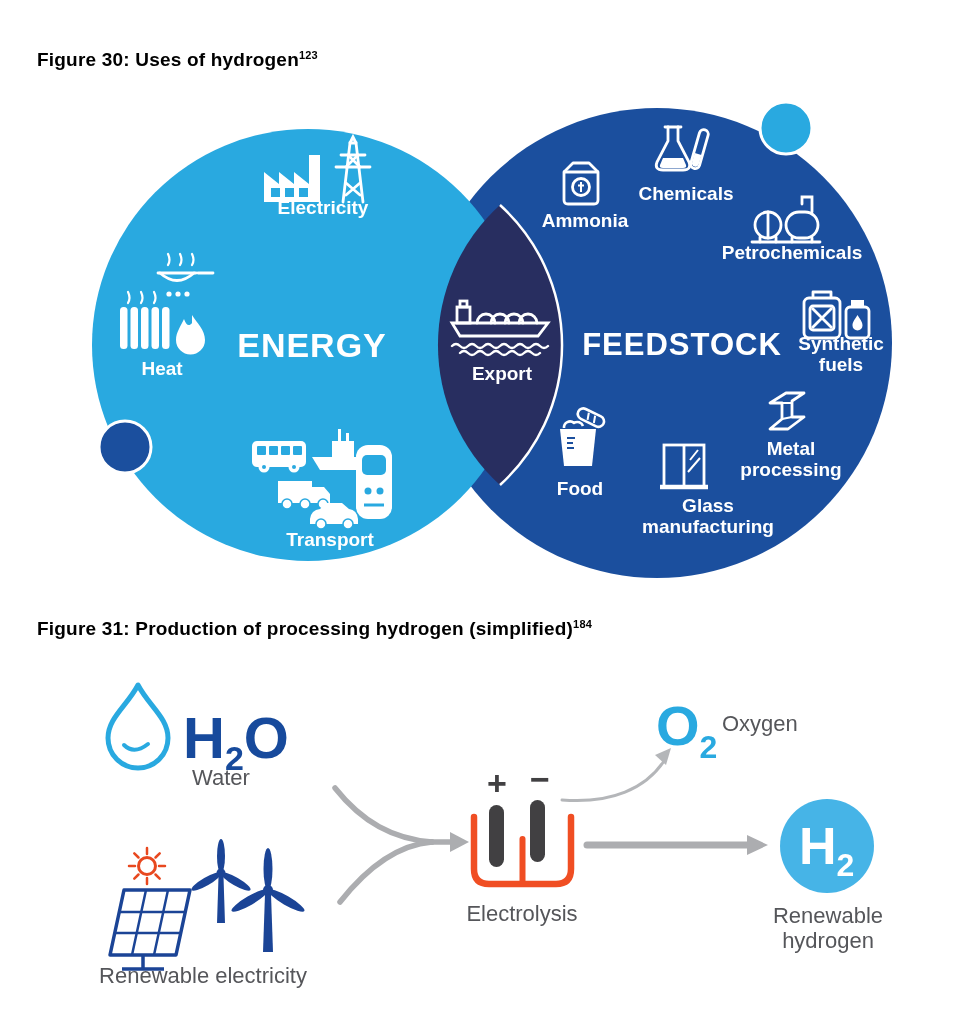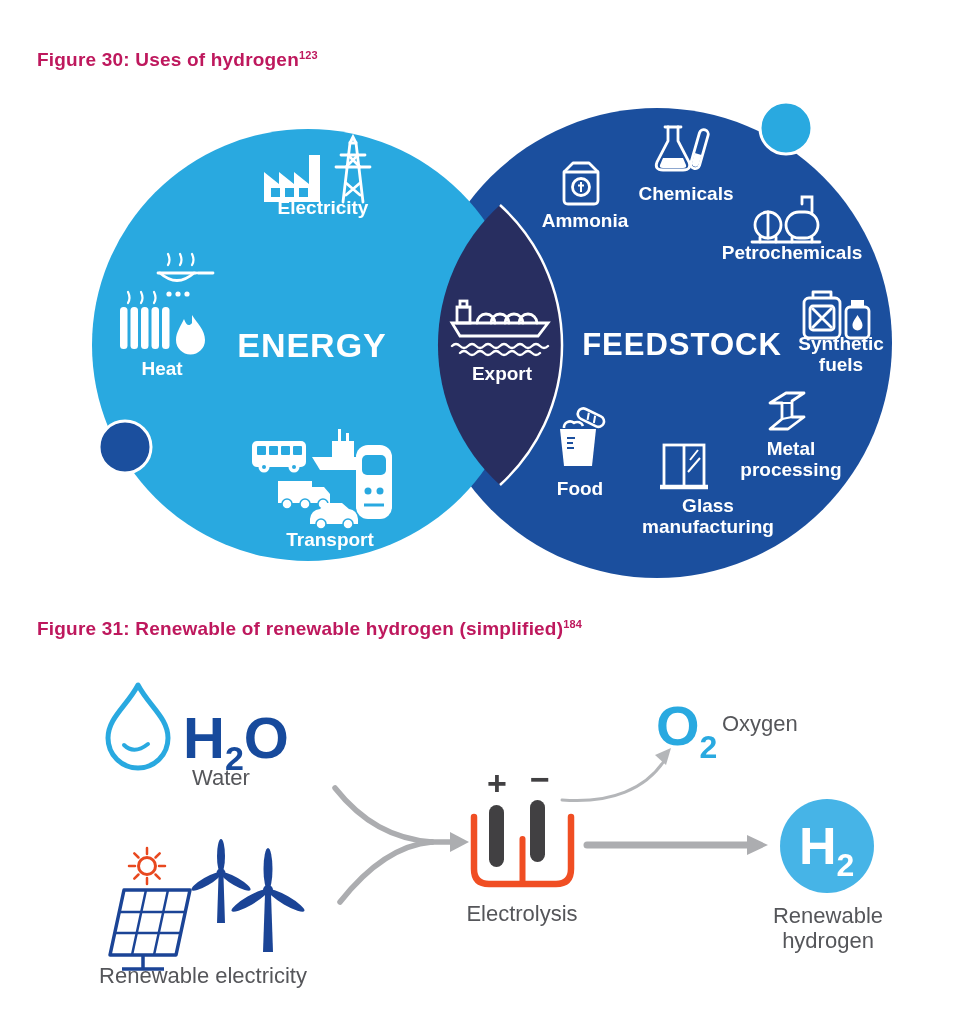--- a/index.html
+++ b/index.html
@@ -1,21 +1,21 @@
 <!DOCTYPE html>
 <html><head>
 <meta charset="utf-8">
 <style>
   html,body{margin:0;padding:0;}
   body{
     width:979px;height:1024px;position:relative;background:#ffffff;
     font-family:"Liberation Sans","DejaVu Sans",sans-serif;overflow:hidden;
   }
   .fig-title{
-    position:absolute;left:37px;color:#be185d;font-size:19px;font-weight:700;
+    position:absolute;left:37px;color:#000000;font-size:19px;font-weight:700;
     letter-spacing:.2px;
   }
   .fig-title sup{font-size:11px;vertical-align:super;}
   #fig30-title{top:49px;}
   #fig31-title{top:618px;}
   svg{position:absolute;left:0;display:block;}
   #venn-svg{top:95px;}
   #flow-svg{top:655px;}
   svg text{font-family:"Liberation Sans","DejaVu Sans",sans-serif;}
   .venn-label{fill:#ffffff;font-size:19px;font-weight:700;}
@@ -196,21 +196,21 @@
     <path d="M22 0 V42"></path>
     <path d="M28 15 L36 5 M26 27 L38 13" stroke-width="2"></path>
     <path d="M-2 42 H46" stroke-width="4.5"></path>
   </g>
   <text x="708" y="417" text-anchor="middle" class="venn-label">Glass</text>
   <text x="708" y="438" text-anchor="middle" class="venn-label">manufacturing</text>
 
   <text x="682" y="260" text-anchor="middle" class="venn-big" font-size="31">FEEDSTOCK</text>
 </svg>
 
-<div class="fig-title" id="fig31-title"><span>Figure 31: Renewable of renewable hydrogen (simplified)</span><sup>184</sup></div>
+<div class="fig-title" id="fig31-title"><span>Figure 31: Production of processing hydrogen (simplified)</span><sup>184</sup></div>
 
 <svg id="flow-svg" width="979" height="369" viewBox="0 0 979 369">
 
   <g>
     <path d="M138 30 C127 51 108 63 108 83 a30 30 0 0 0 60 0 C168 63 149 51 138 30 Z" fill="none" stroke="#29A9E0" stroke-width="5" stroke-linejoin="round"></path>
     <path d="M124 90 Q134 100 148 89" fill="none" stroke="#29A9E0" stroke-width="4" stroke-linecap="round"></path>
   </g>
 
   <text x="183" y="103" font-weight="700" fill="#174A9C"><tspan font-size="58">H</tspan><tspan font-size="34" dy="12">2</tspan><tspan font-size="58" dy="-12">O</tspan></text>
   <text x="221" y="130" text-anchor="middle" class="flow-label">Water</text>

